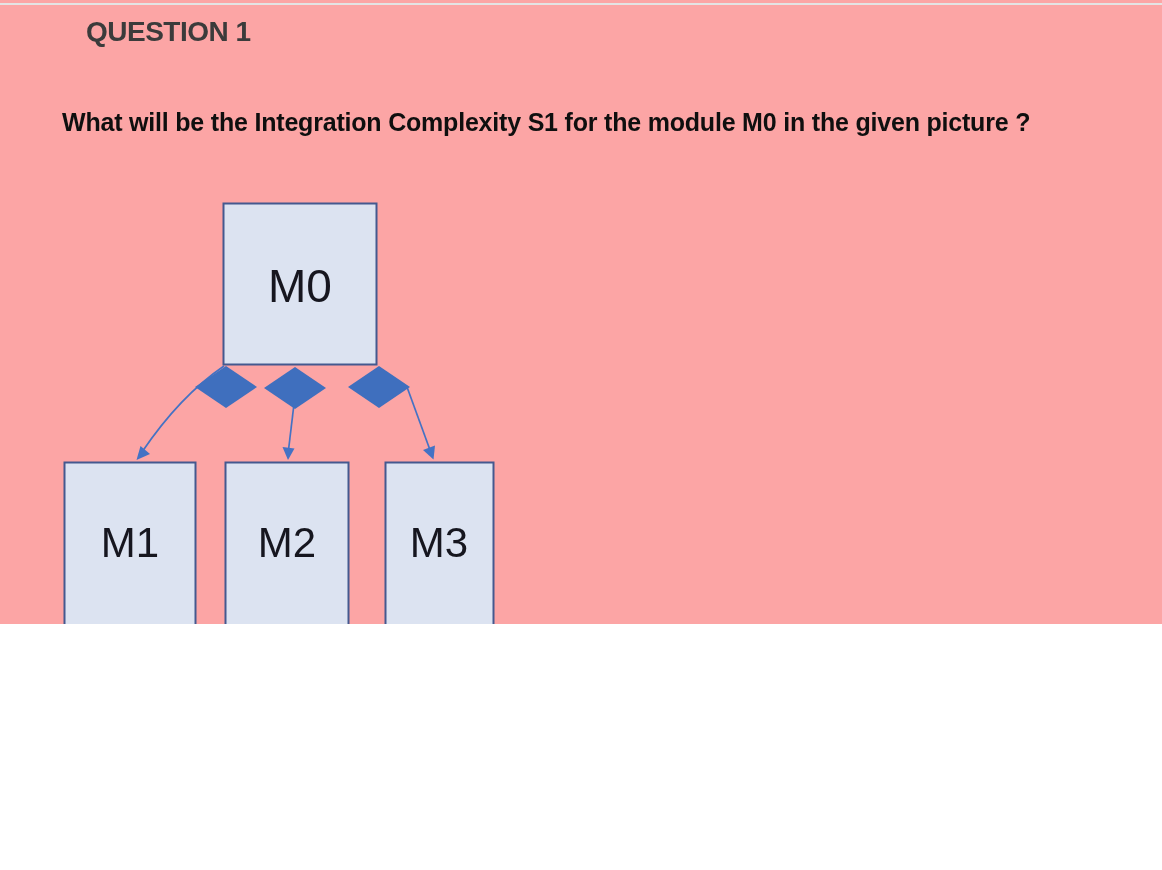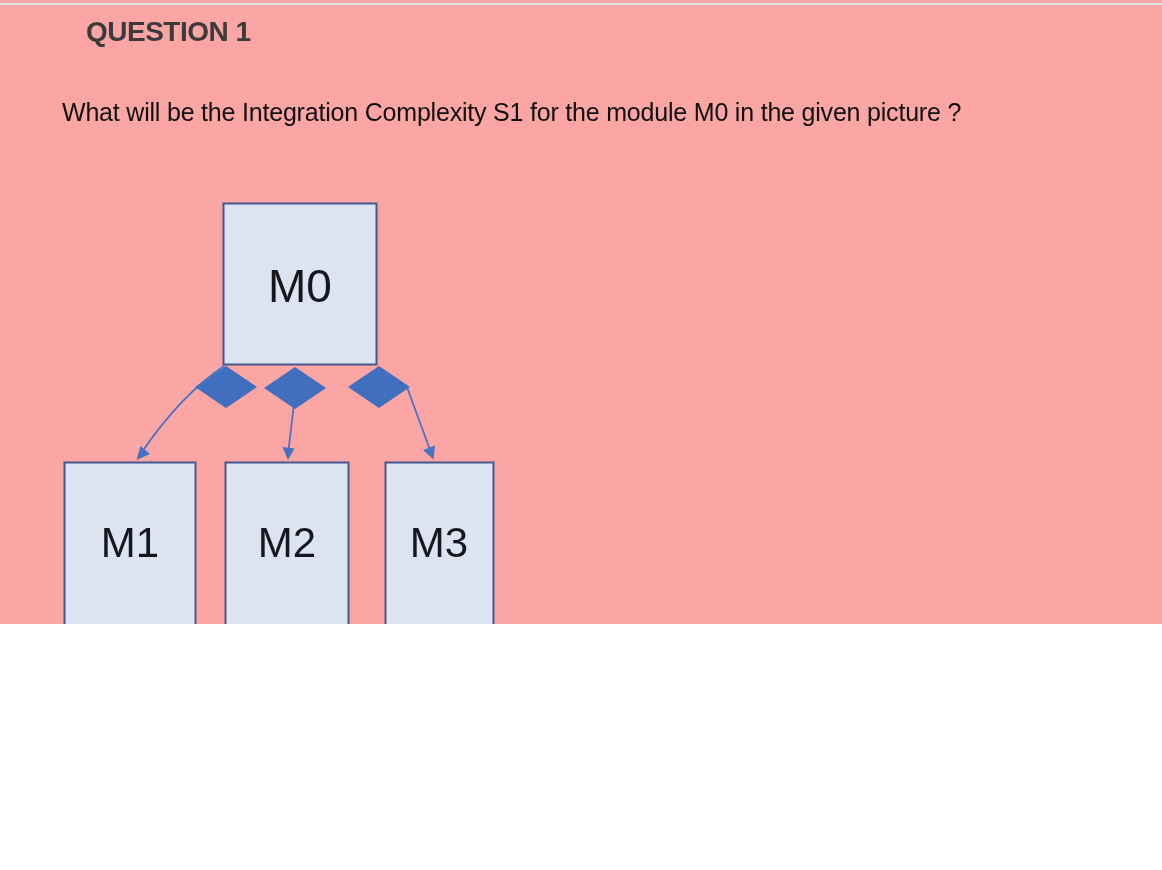--- a/index.html
+++ b/index.html
@@ -16,23 +16,23 @@
     width:1162px; height:2px;
     background:#e4e4e4;
   }
   .heading {
     position:absolute; left:86px; top:16px;
     font-size:28px; font-weight:bold;
     letter-spacing:-0.5px;
     color:#3b3b3b;
   }
   .question-text {
-    position:absolute; left:62px; top:92px;
+    position:absolute; left:62px; top:102px;
     font-size:25px; color:#0f0f0f;
-    line-height:41px; letter-spacing:-0.2px;
+    line-height:41px; letter-spacing:-0.2px;font-weight:bold;
   }
   .diagram {
     position:absolute; left:40px; top:195px;
     width:470px; height:445px;
   }
   .module-box { stroke:#44598f; stroke-width:2; }
   .connector { stroke:#4472c4; stroke-width:1.7; fill:none; }
   .module-label {
     font-family:"Liberation Sans", sans-serif;
     fill:#16161f;

